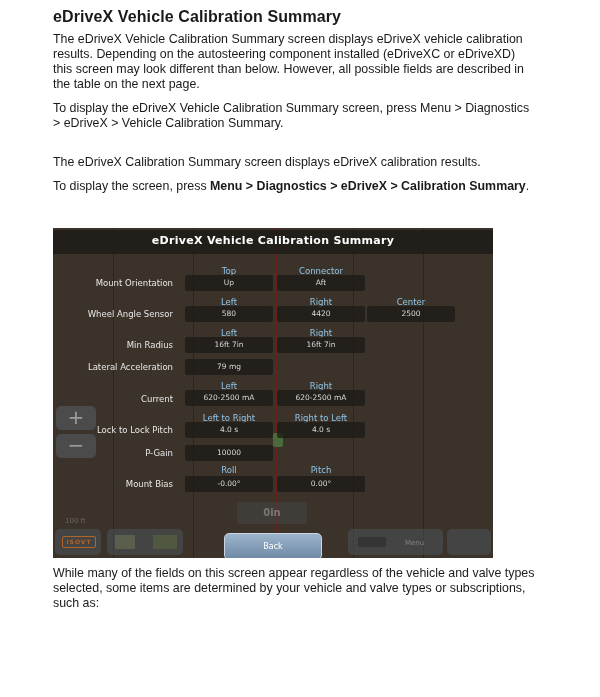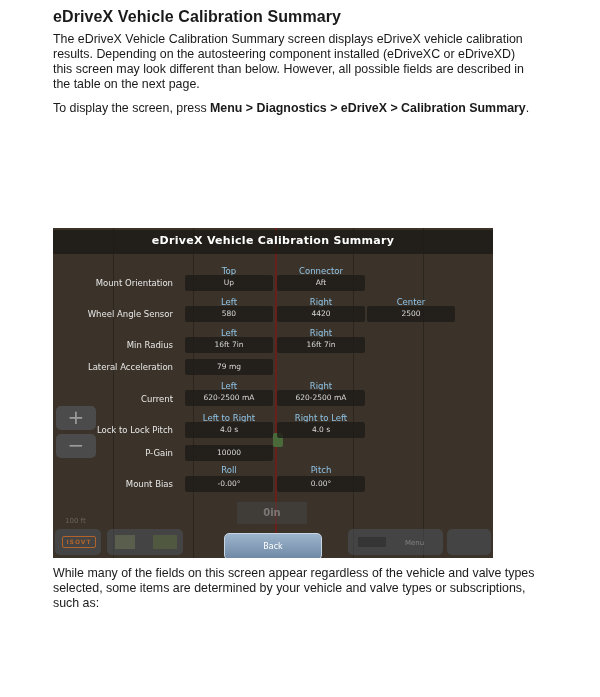--- a/index.html
+++ b/index.html
@@ -47,20 +47,22 @@
 
   ul { margin: 4px 0 0 0; padding-left: 44px; font-size: 12.4px; line-height: 15px; }
   li { margin: 0 0 5px 0; padding-left: 8px; }
 </style>
 </head>
 <body>
 
 <div class="doc">
   <h1>eDriveX Vehicle Calibration Summary</h1>
   <p>The eDriveX Vehicle Calibration Summary screen displays eDriveX vehicle calibration results. Depending on the autosteering component installed (eDriveXC or eDriveXD) this screen may look different than below. However, all possible fields are described in the table on the next page.</p>
+  <p>To display the eDriveX Vehicle Calibration Summary screen, press Menu &gt; Diagnostics &gt; eDriveX &gt; Vehicle Calibration Summary.</p>
+  <p style="margin-top:24px">The eDriveX Calibration Summary screen displays eDriveX calibration results.</p>
   <p><span>To display the screen, press </span><span class="bold">Menu &gt; Diagnostics &gt; eDriveX &gt; Calibration Summary</span><span>.</span></p>
 </div>
 
 <div class="screen">
   <div class="grid-line" style="left:60px;top:0;width:1px;height:330px"></div>
   <div class="grid-line" style="left:140px;top:0;width:1px;height:330px"></div>
   <div class="grid-line" style="left:300px;top:0;width:1px;height:330px"></div>
   <div class="grid-line" style="left:370px;top:0;width:1px;height:330px"></div>
   <div class="redline"></div>
   <div class="vehicle"></div>

